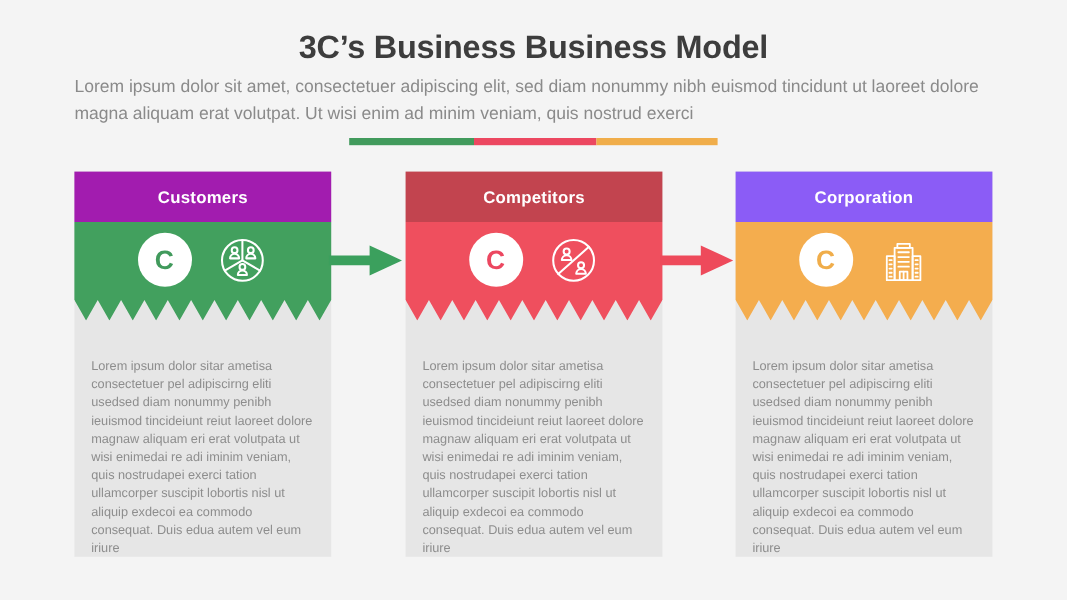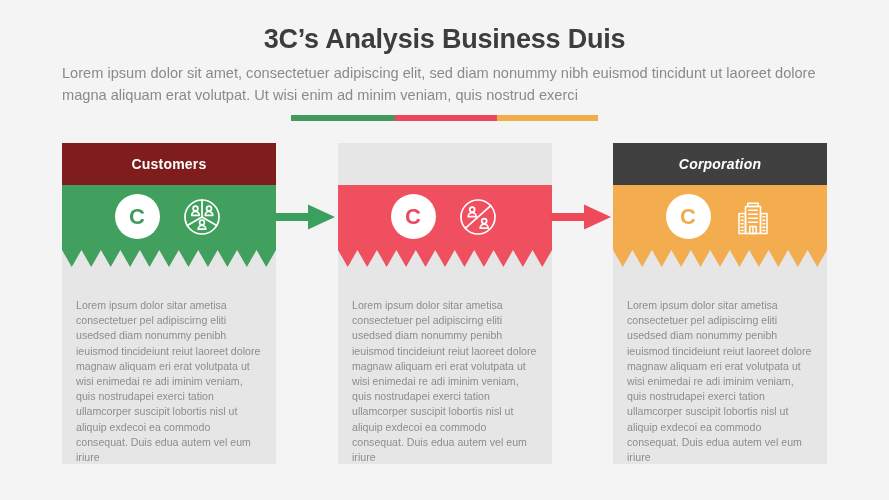--- a/index.html
+++ b/index.html
@@ -85,32 +85,32 @@
   .arrow{position:absolute;top:202px;width:62px;height:30px;}
   .arrow svg{display:block;width:62px;height:30px;}
   .arrow-1{left:274px;}
   .arrow-2{left:550px;}
 </style>
 </head>
 <body>
 
 <div class="stage">
 
-  <div class="page-title">3C’s Analysis Business Duis</div>
+  <div class="page-title">3C’s Business Business Model</div>
   <div class="page-subtitle">Lorem ipsum dolor sit amet, consectetuer adipiscing elit, sed diam nonummy nibh euismod tincidunt ut laoreet dolore magna aliquam erat volutpat. Ut wisi enim ad minim veniam, quis nostrud exerci</div>
 
   <div class="divider">
     <span class="seg-a" style="background: rgb(65, 154, 92);"></span>
     <span class="seg-b" style="background: rgb(236, 71, 96);"></span>
     <span class="seg-c" style="background: rgb(240, 173, 74);"></span>
   </div>
 
   <div class="card card-c1">
     <div class="color-block">
-      <div class="color-head" style="background: #7f1d1d;">
+      <div class="color-head" style="background: #a21caf;">
         <span class="head-label">Customers</span>
       </div>
       <div class="color-body" style="background: rgb(66, 160, 94);">
         <div class="letter-circle">
           <span style="color: rgb(65, 154, 92);">C</span>
         </div>
         <div class="glyph">
           <svg viewBox="0 0 44 44">
             <g fill="none" stroke="#ffffff" stroke-width="1.7" stroke-linecap="round" stroke-linejoin="round">
               <circle cx="22" cy="22" r="17"></circle>
@@ -131,20 +131,23 @@
         <svg viewBox="0 0 214 17" preserveAspectRatio="none" style="display:block;width:214px;height:17px;">
           <path d="M0 0 H214 V0 L204.27 17 L194.55 0 L184.82 17 L175.09 0 L165.36 17 L155.64 0 L145.91 17 L136.18 0 L126.45 17 L116.73 0 L107 17 L97.27 0 L87.55 17 L77.82 0 L68.09 17 L58.36 0 L48.64 17 L38.91 0 L29.18 17 L19.45 0 L9.73 17 L0 0 Z" fill="#42a05e"></path>
         </svg>
       </div>
     </div>
     <div class="card-text">Lorem ipsum dolor sitar ametisa consectetuer pel adipiscirng eliti usedsed diam nonummy penibh ieuismod tincideiunt reiut laoreet dolore magnaw aliquam eri erat volutpata ut wisi enimedai re adi iminim veniam, quis nostrudapei exerci tation ullamcorper suscipit lobortis nisl ut aliquip exdecoi ea commodo consequat. Duis edua autem vel eum iriure</div>
   </div>
 
   <div class="card card-c2">
     <div class="color-block">
+      <div class="color-head" style="background: rgb(194, 68, 79);">
+        <span class="head-label">Competitors</span>
+      </div>
       <div class="color-body" style="background: rgb(239, 79, 94);">
         <div class="letter-circle">
           <span style="color: rgb(236, 71, 96);">C</span>
         </div>
         <div class="glyph">
           <svg viewBox="0 0 44 44">
             <g fill="none" stroke="#ffffff" stroke-width="1.7" stroke-linecap="round" stroke-linejoin="round">
               <circle cx="22" cy="22" r="17"></circle>
               <path d="M9.2 33.3 L34.8 10.7"></path>
               <circle cx="16.2" cy="14.6" r="2.5"></circle>
@@ -159,21 +162,21 @@
         <svg viewBox="0 0 214 17" preserveAspectRatio="none" style="display:block;width:214px;height:17px;">
           <path d="M0 0 H214 V0 L204.27 17 L194.55 0 L184.82 17 L175.09 0 L165.36 17 L155.64 0 L145.91 17 L136.18 0 L126.45 17 L116.73 0 L107 17 L97.27 0 L87.55 17 L77.82 0 L68.09 17 L58.36 0 L48.64 17 L38.91 0 L29.18 17 L19.45 0 L9.73 17 L0 0 Z" fill="#ef4f5e"></path>
         </svg>
       </div>
     </div>
     <div class="card-text">Lorem ipsum dolor sitar ametisa consectetuer pel adipiscirng eliti usedsed diam nonummy penibh ieuismod tincideiunt reiut laoreet dolore magnaw aliquam eri erat volutpata ut wisi enimedai re adi iminim veniam, quis nostrudapei exerci tation ullamcorper suscipit lobortis nisl ut aliquip exdecoi ea commodo consequat. Duis edua autem vel eum iriure</div>
   </div>
 
   <div class="card card-c3">
     <div class="color-block">
-      <div class="color-head" style="background: #404040; font-style: italic;">
+      <div class="color-head" style="background: #8b5cf6;">
         <span class="head-label">Corporation</span>
       </div>
       <div class="color-body" style="background: rgb(244, 173, 78);">
         <div class="letter-circle">
           <span style="color: rgb(240, 173, 74);">C</span>
         </div>
         <div class="glyph">
           <svg viewBox="0 0 44 44">
             <g fill="none" stroke="#ffffff" stroke-width="1.5" stroke-linecap="round" stroke-linejoin="round">
               <path d="M14.5 11.5 H29.5 V38.5 H14.5 Z"></path>

